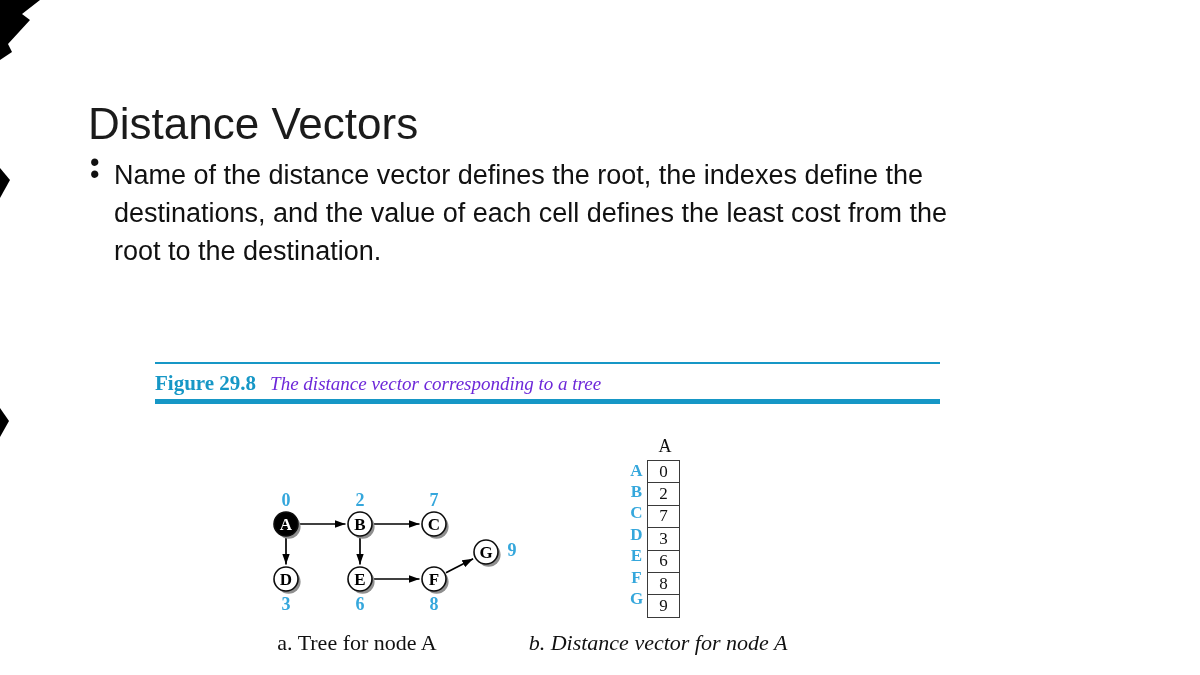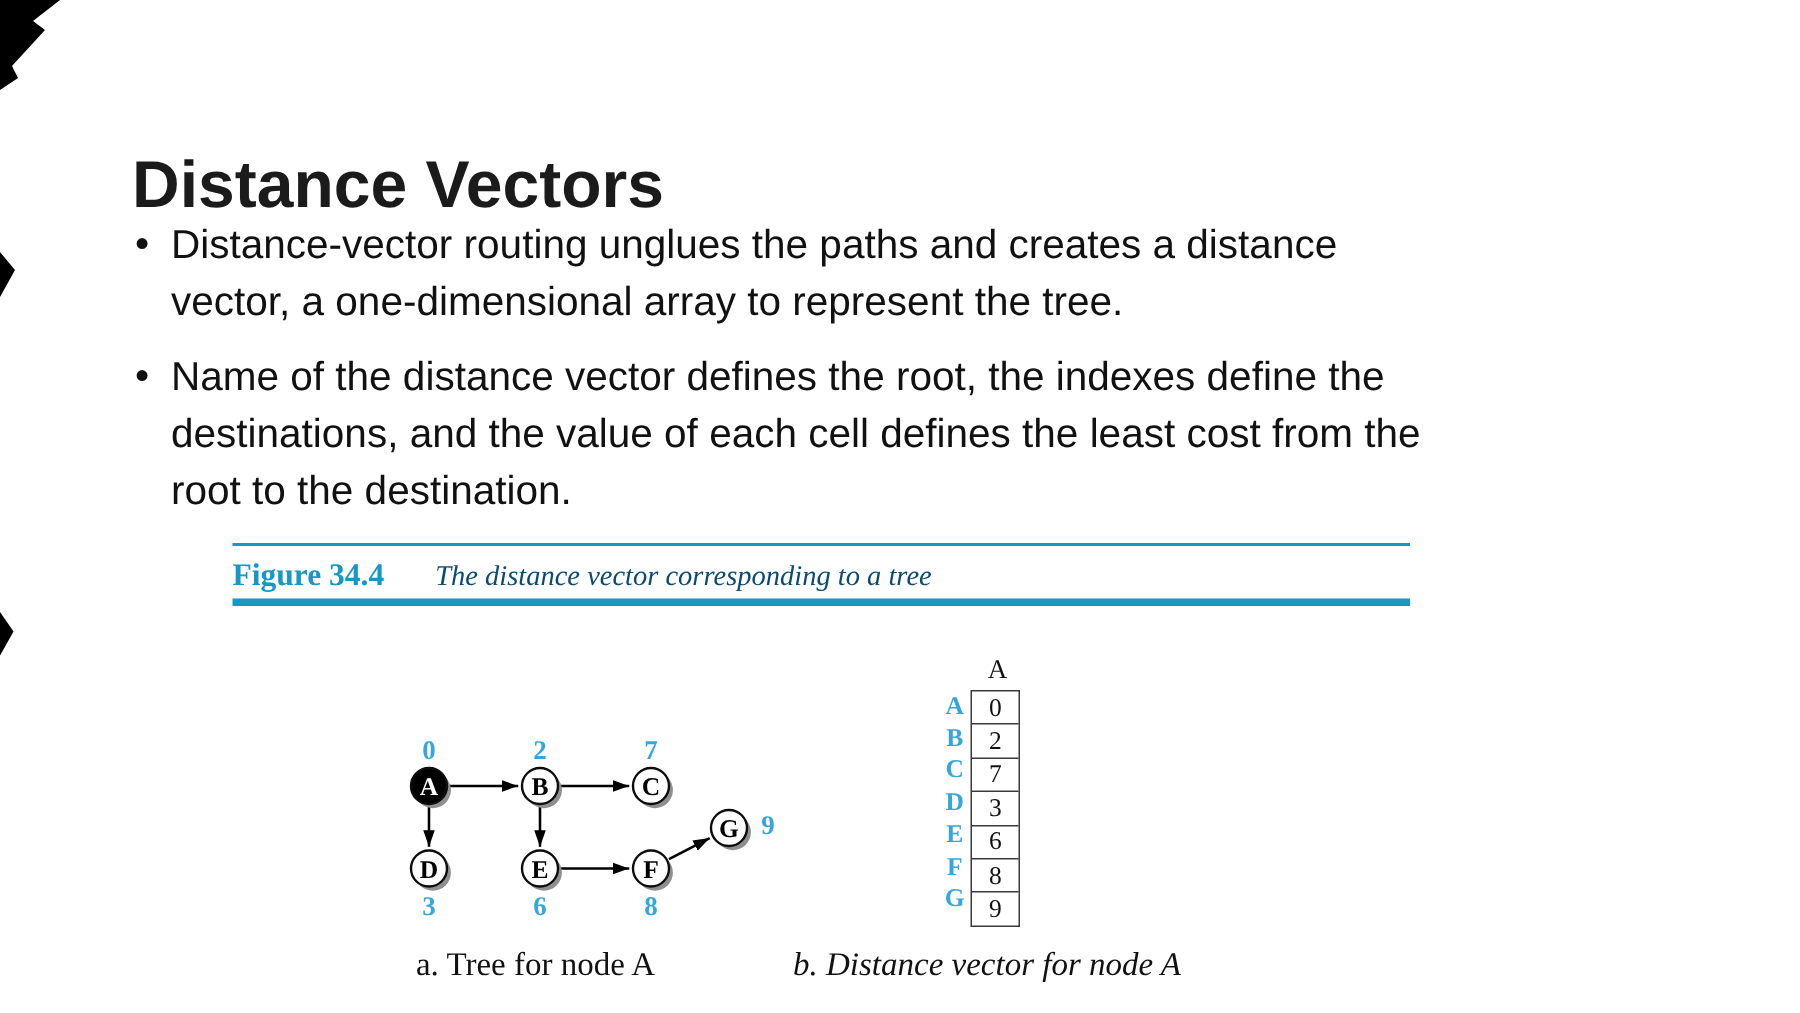--- a/index.html
+++ b/index.html
@@ -7,21 +7,21 @@
     width:1200px;height:675px;position:relative;background:#ffffff;
     font-family:"Liberation Sans",sans-serif;overflow:hidden;
   }
   .abs{position:absolute;}
 
   
   #corner-svg{position:absolute;left:0;top:0;width:60px;height:675px;}
 
   
   .slide-title{
-    left:88px;top:70px;font-size:44px;font-weight:700;color:#1b1b1b;
+    left:88px;top:70px;font-size:44px;font-weight:400;color:#1b1b1b;
     letter-spacing:0px;white-space:nowrap;
   }
 
   
   .bullets{left:90px;top:144px;width:1085px;list-style:none;margin:0;padding:0;}
   .bullets li{
     position:relative;padding-left:24px;margin-bottom:12px;
     font-size:27px;line-height:38px;color:#111;white-space:pre-line;
   }
   .bullets li .dot{
@@ -30,21 +30,21 @@
 
   
   .rule-thin{left:155px;top:362px;width:785px;height:1.6px;}
   .rule-thick{left:155px;top:399px;width:785px;height:4.6px;}
   .fig-label-row{left:155px;top:371px;width:785px;white-space:nowrap;}
   .fig-label{
     font-family:"Liberation Serif",serif;font-weight:700;font-size:21px;
   }
   .fig-caption{
     font-family:"Liberation Serif",serif;font-style:italic;font-size:19px;
-    color:#0c4a6e;margin-left:34px;
+    color:#6d28d9;margin-left:14px;
   }
 
   
   #graph-svg{position:absolute;left:240px;top:478px;width:310px;height:145px;}
 
   
   .vtable{left:626px;top:436px;}
   .vt-header{
     margin-left:21px;width:36px;text-align:center;
     font-family:"Liberation Serif",serif;font-size:18px;color:#111;height:22px;
@@ -74,30 +74,29 @@
 
 <svg id="corner-svg" viewBox="0 0 60 675" preserveAspectRatio="none">
   <polygon points="0,0 40,0 22,14 30,20 8,44 12,52 0,60" fill="#000"></polygon>
   <polygon points="0,168 10,180 0,198" fill="#000"></polygon>
   <polygon points="0,408 9,421 0,437" fill="#000"></polygon>
 </svg>
 
 <h1 class="abs slide-title">Distance Vectors</h1>
 
 <ul class="abs bullets" id="bullet-list">
-    <li><span class="dot">•</span><span>Distance-vector routing unglues the paths and creates a distance
-vector, a one-dimensional array to represent the tree.</span></li>
+    <li><span class="dot">•</span></li>
     <li><span class="dot">•</span><span>Name of the distance vector defines the root, the indexes define the
 destinations, and the value of each cell defines the least cost from the
 root to the destination.</span></li>
   </ul>
 
 <div class="abs rule-thin" style="background: rgb(22, 151, 198);"></div>
 <div class="abs fig-label-row">
-  <span class="fig-label" style="color: rgb(22, 151, 198);">Figure 34.4</span><span class="fig-caption">The distance vector corresponding to a tree</span>
+  <span class="fig-label" style="color: rgb(22, 151, 198);">Figure 29.8</span><span class="fig-caption">The distance vector corresponding to a tree</span>
 </div>
 <div class="abs rule-thick" style="background: rgb(22, 151, 198);"></div>
 
 <svg id="graph-svg" viewBox="240 478 310 145">
   <defs>
     <marker id="arrow" markerUnits="userSpaceOnUse" markerWidth="11" markerHeight="8.5" viewBox="0 0 10 7" refX="10" refY="3.5" orient="auto">
       <path d="M0,0 L10,3.5 L0,7 Z" fill="#000"></path>
     </marker>
   </defs>
   <g id="graph-content">

